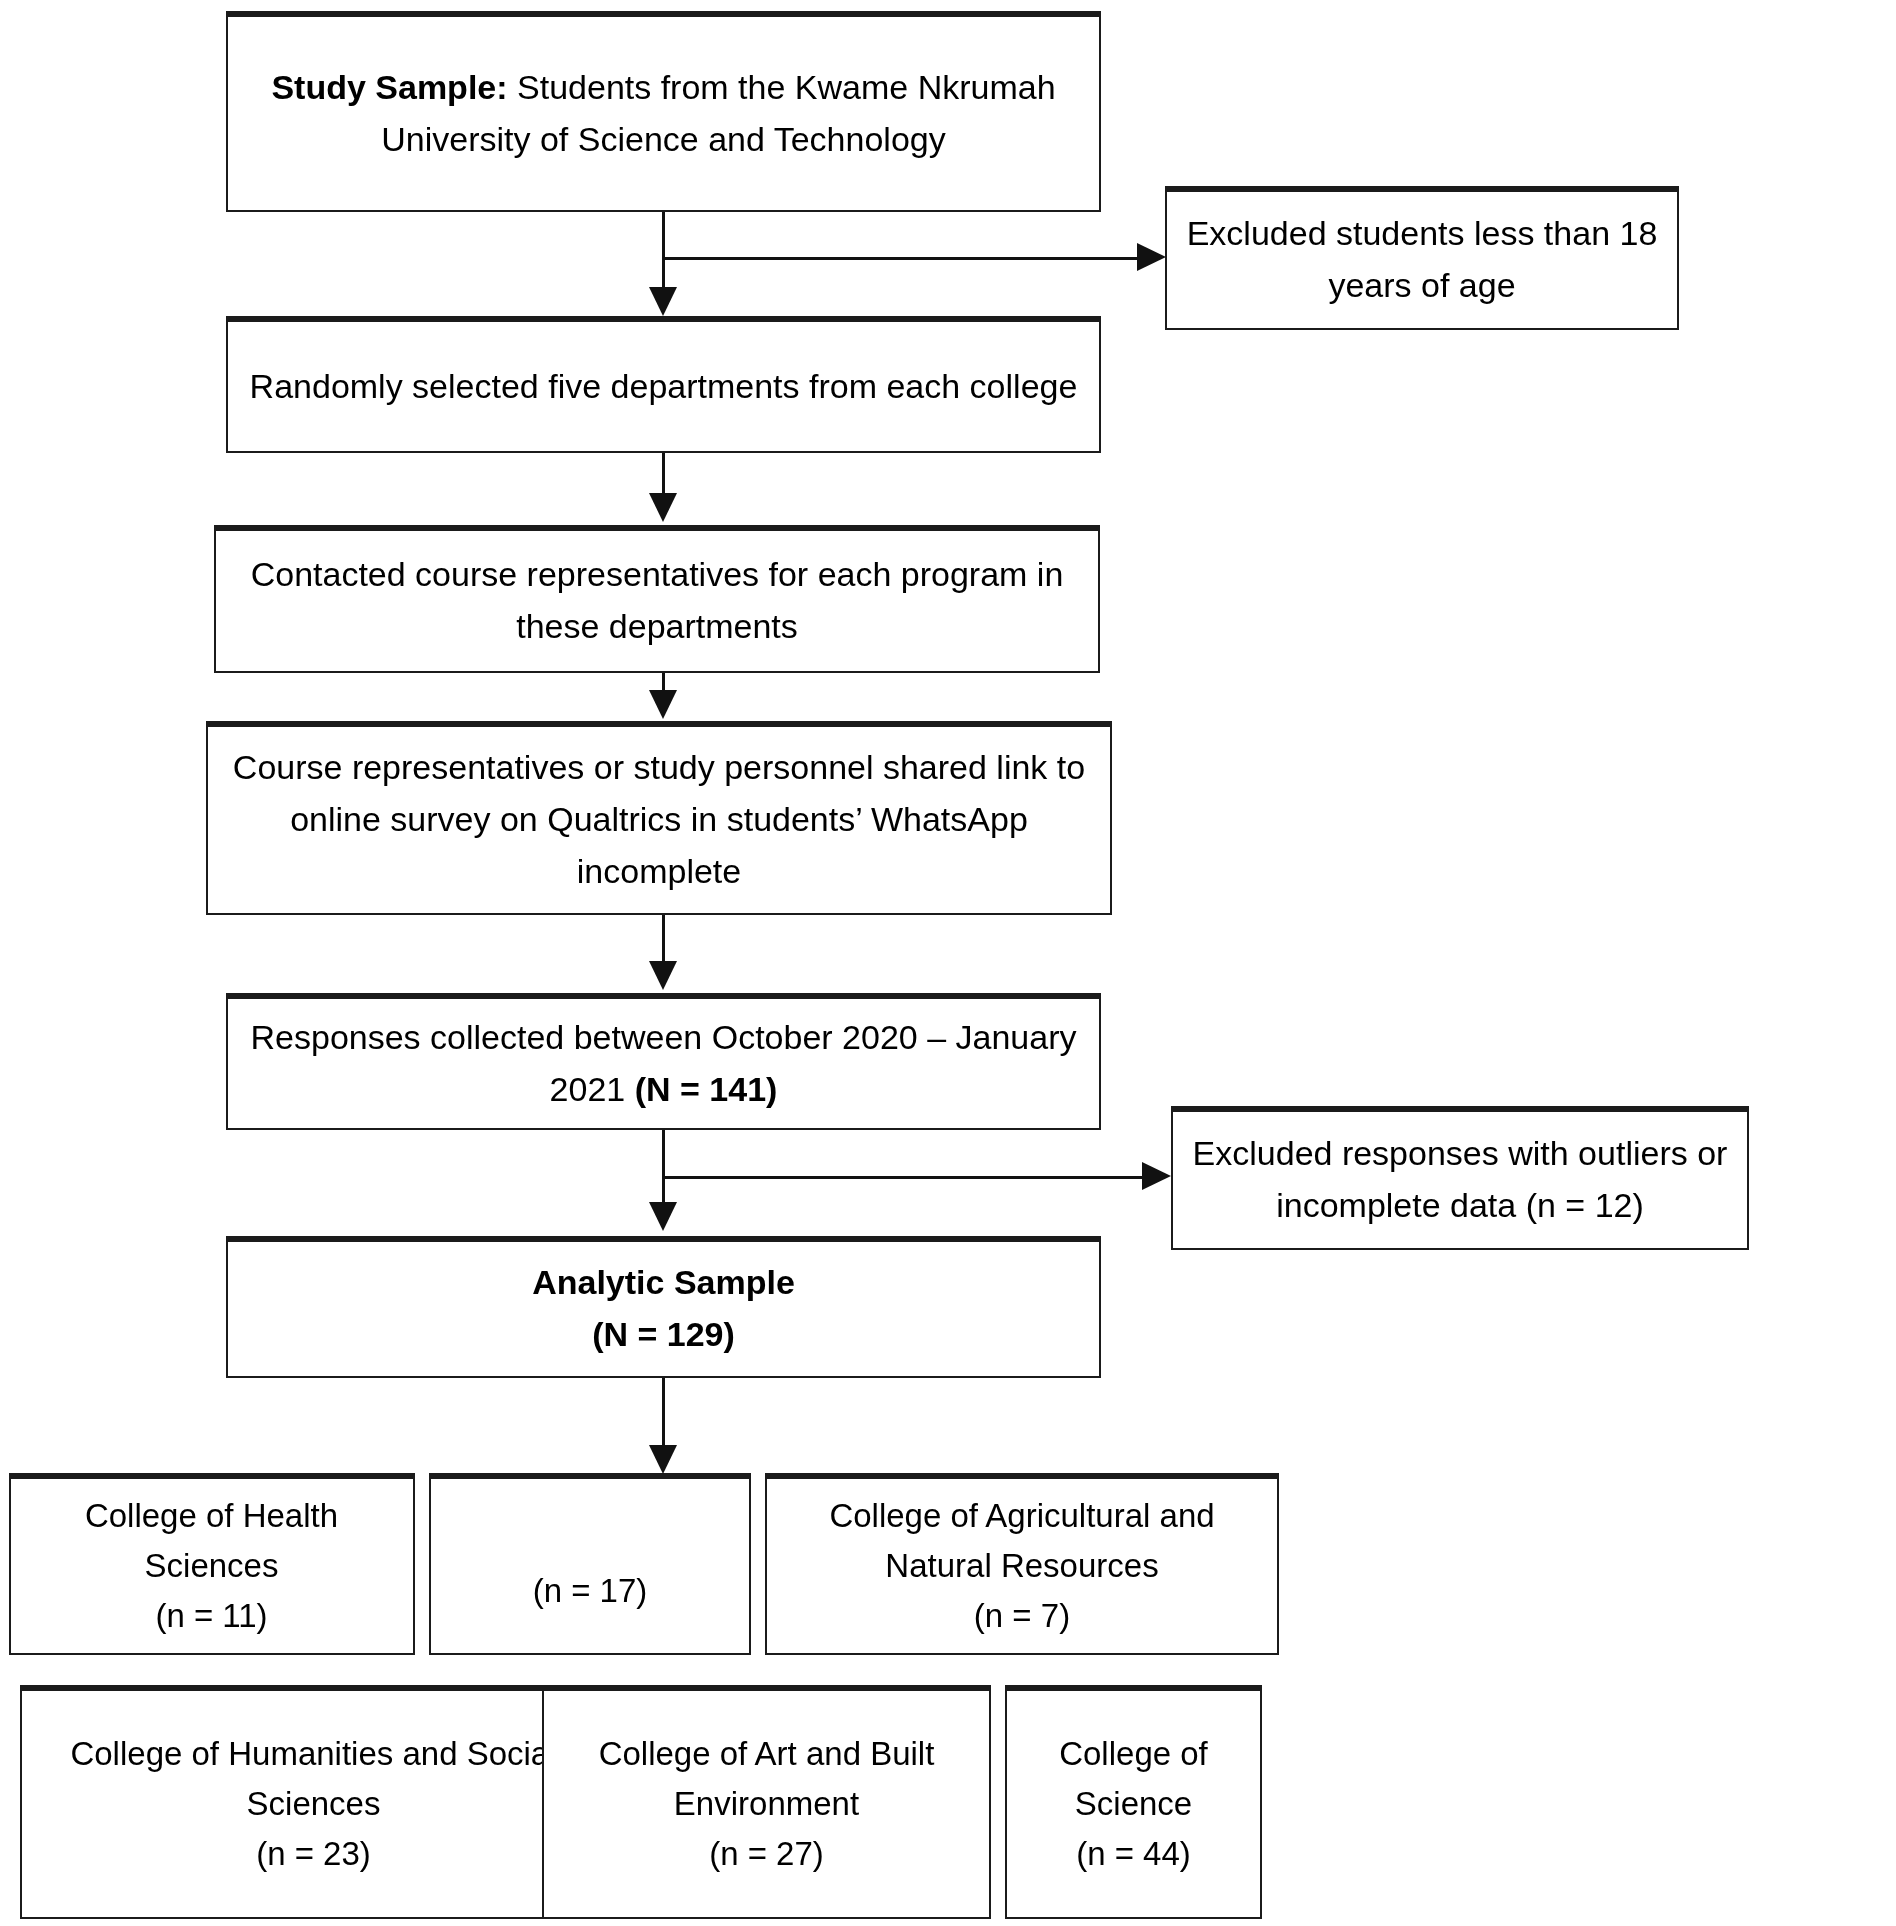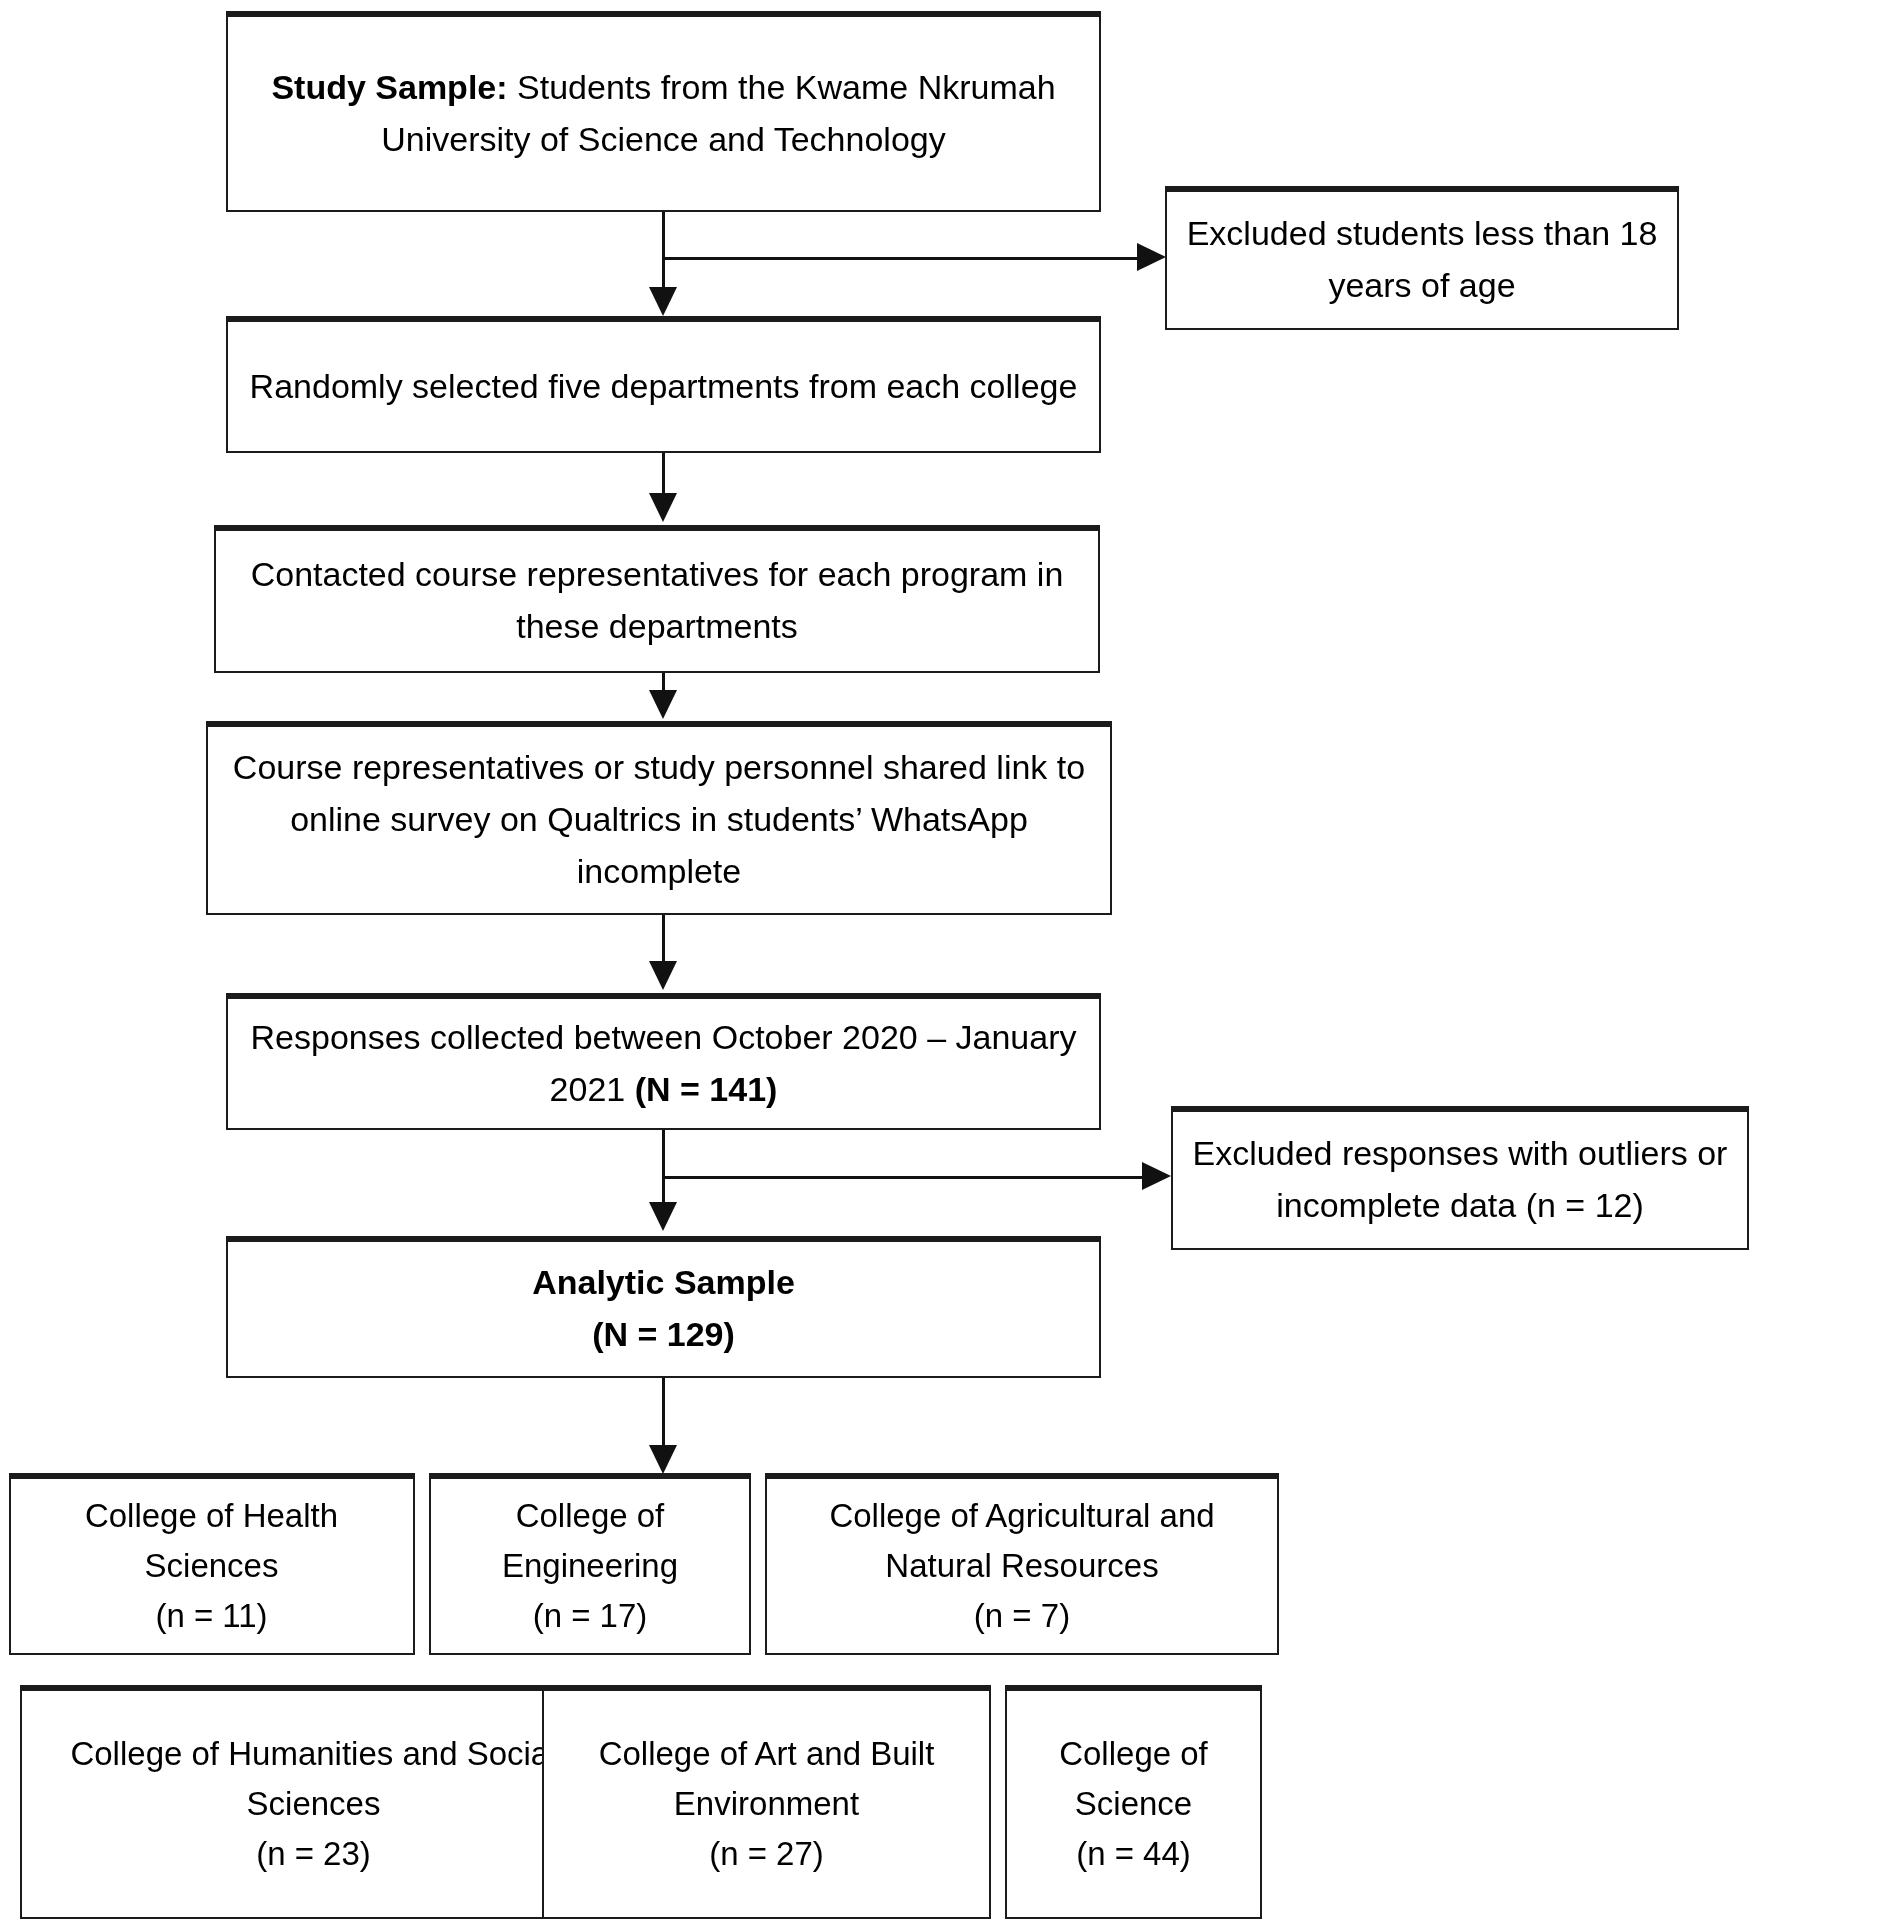--- a/index.html
+++ b/index.html
@@ -80,21 +80,21 @@
 
   <div class="box fs-main" style="left:1171px;top:1106px;width:578px;height:144px;">
     <span class="txt">Excluded responses with outliers or incomplete data (n = 12)</span>
   </div>
 
   <div class="box fs-col" style="left:8.5px;top:1473px;width:406px;height:182px;">
     <span class="txt"><span>College of Health Sciences</span><br><span>(n = 11)</span></span>
   </div>
 
   <div class="box fs-col" style="left:429px;top:1473px;width:322px;height:182px;">
-    <span class="txt"><span>College of Engineering</span><br><span>(n = 17)</span></span>
+    <span class="txt"><br><span>(n = 17)</span></span>
   </div>
 
   <div class="box fs-col" style="left:765px;top:1473px;width:514px;height:182px;">
     <span class="txt"><span>College of Agricultural and Natural Resources</span><br><span>(n = 7)</span></span>
   </div>
 
   <div class="box fs-col" style="left:20px;top:1685px;width:587px;height:234px;align-items:center;">
     <span class="txt"><span>College of Humanities and Social Sciences</span><br><span>(n = 23)</span></span>
   </div>
 

